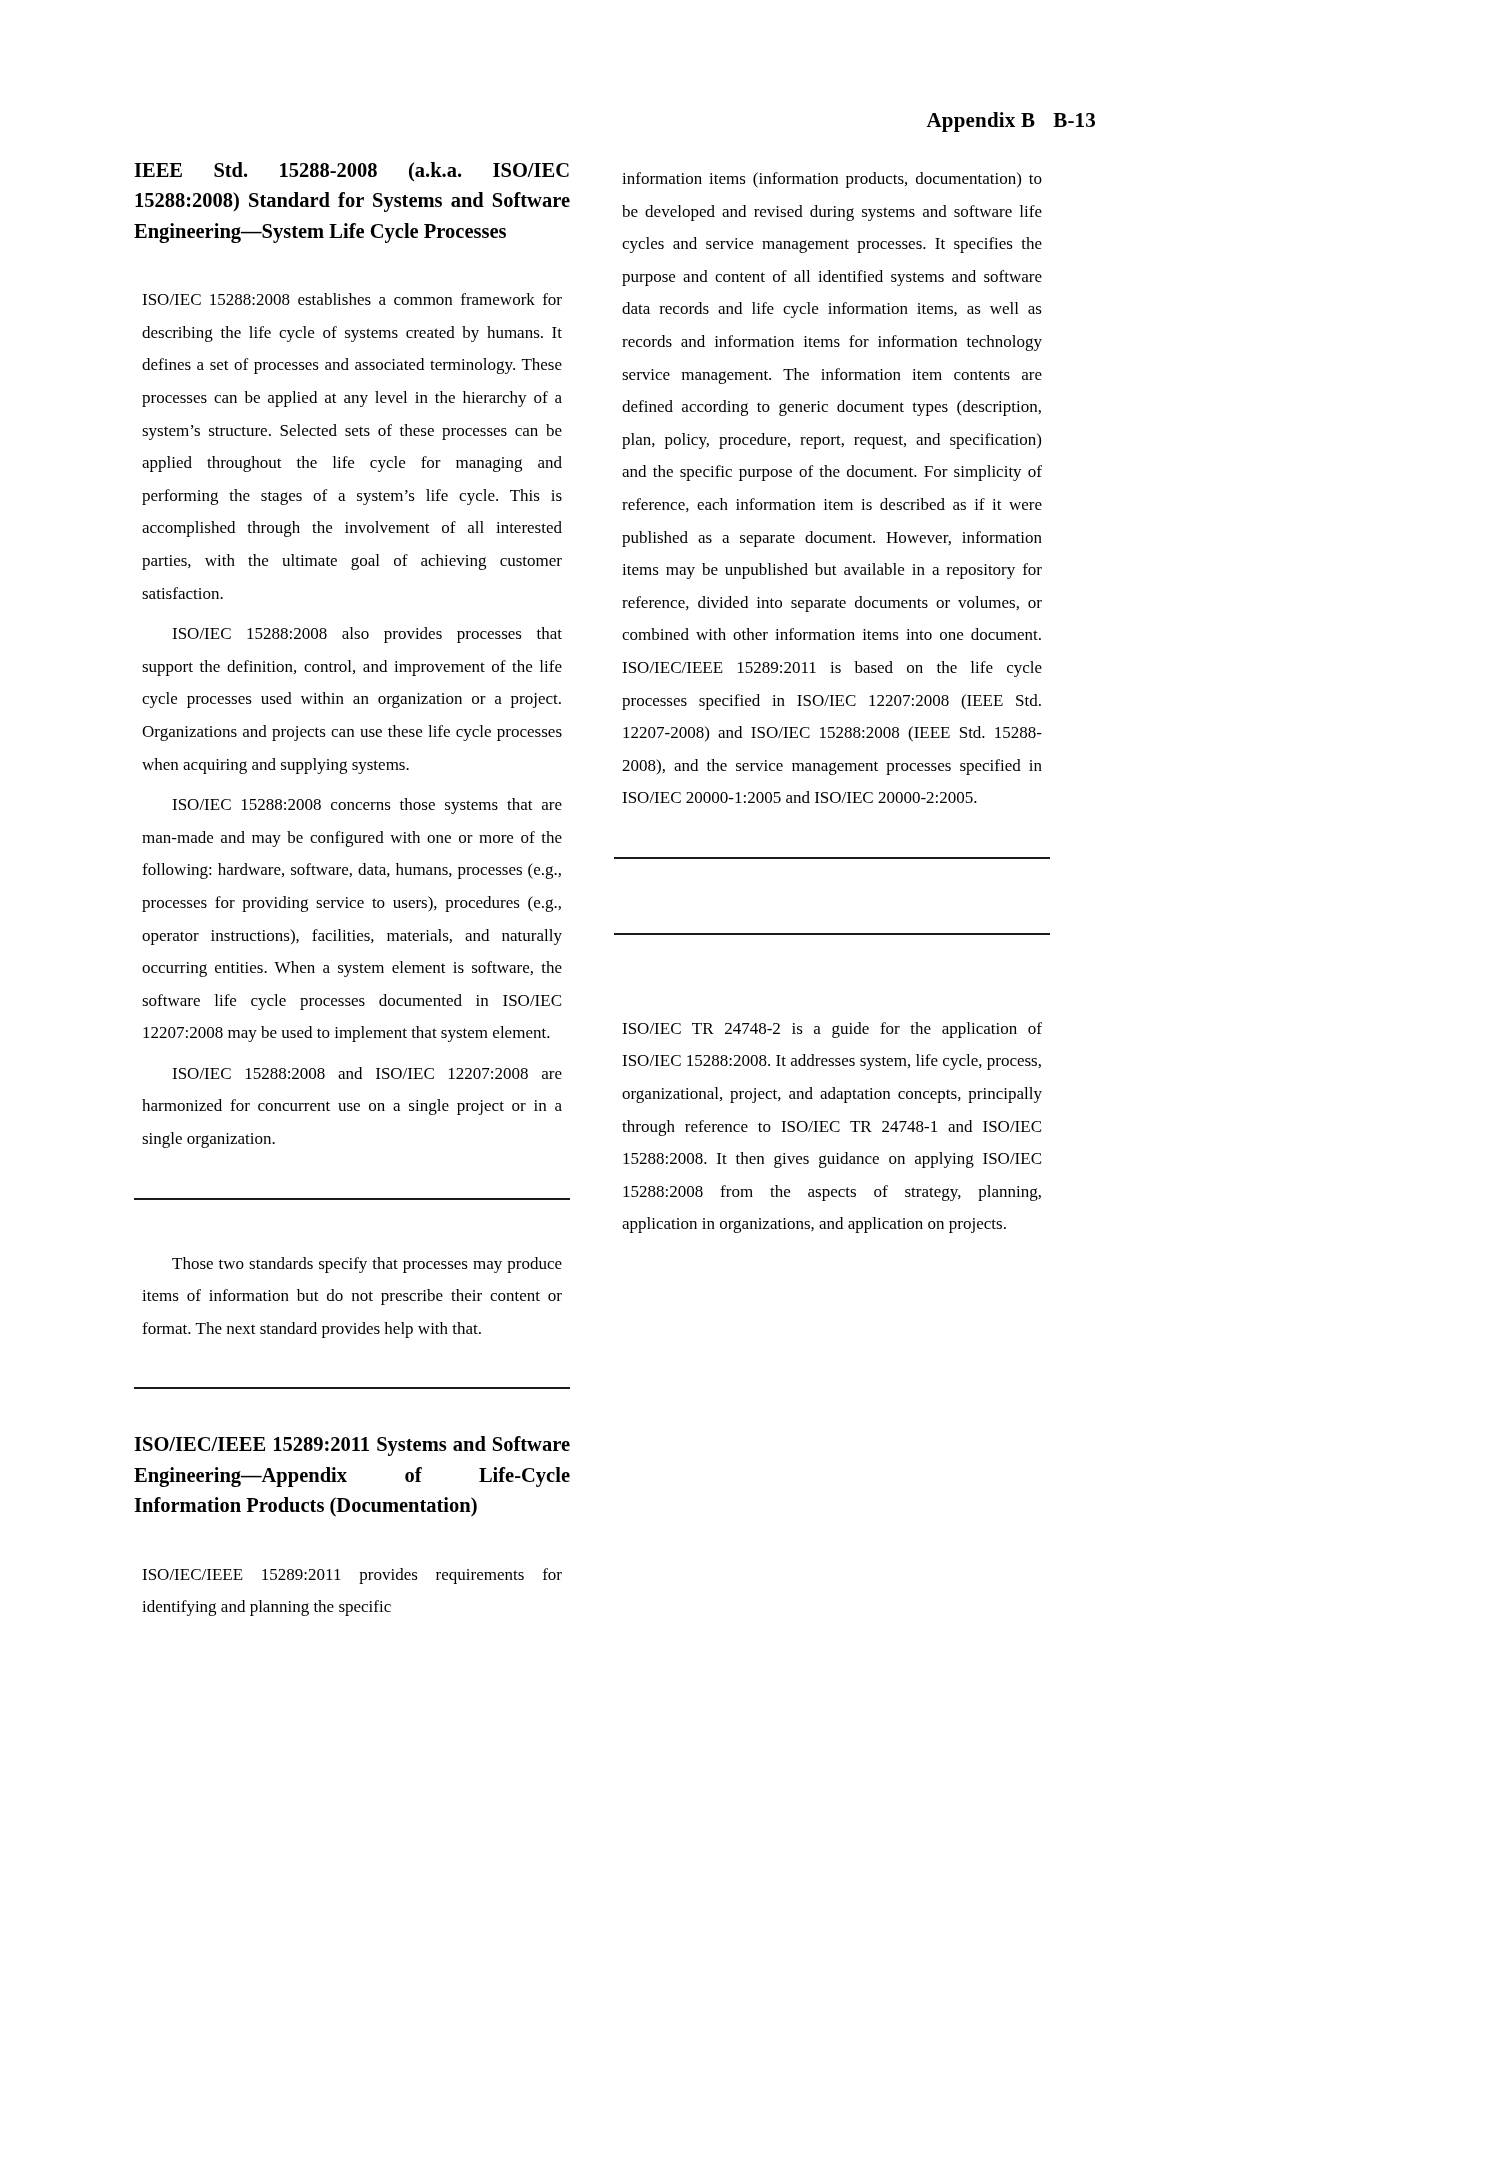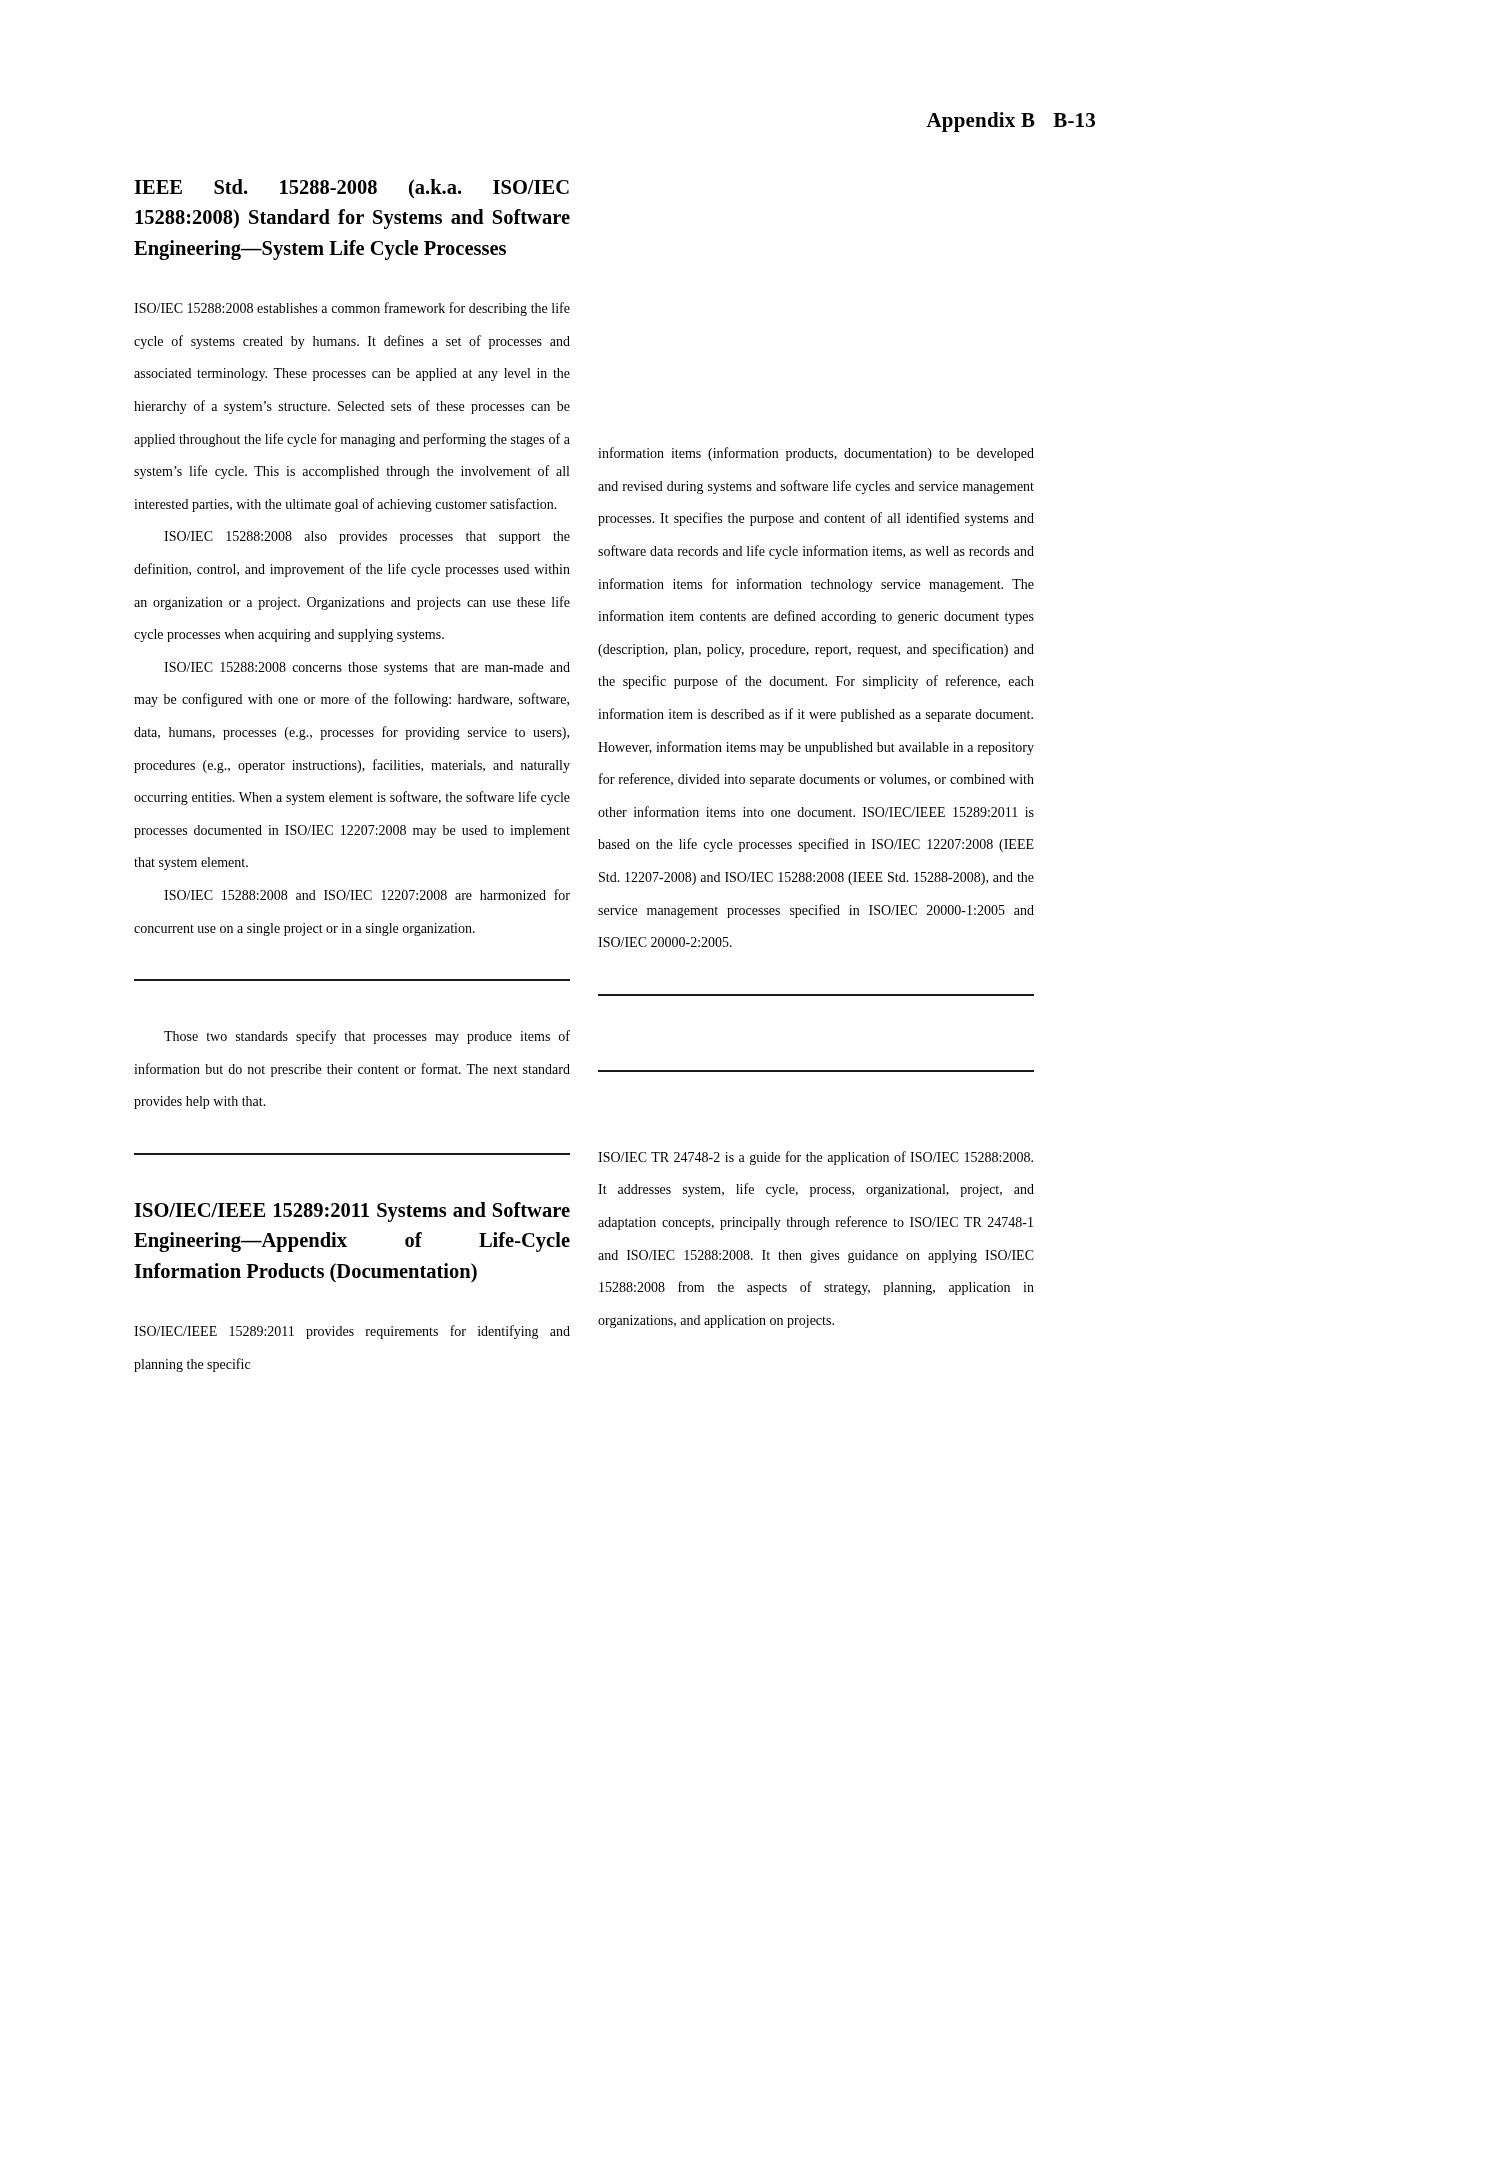--- a/index.html
+++ b/index.html
@@ -37,47 +37,46 @@
   }
   .running-head .gap {
     display: inline-block;
     width: 18px;
   }
 
   
   .columns {
     position: absolute;
     left: 134px;
-    top: 172px;
+    top: 155px;
     width: 1248px;
     display: flex;
-    gap: 28px;
-    align-items: flex-end;
+    gap: 44px;
   }
   .col {
     width: 436px;
     flex: 0 0 436px;
   }
 
   
   .head {
     font-weight: bold;
     font-size: 20.5px;
     line-height: 30.4px;
     text-align: justify;
     text-align-last: left;
     margin: 0;
     hyphens: none;
   }
   .para {
-    font-size: 14px;
+    font-size: 17px;
     line-height: 32.6px;
     text-align: justify;
     text-align-last: left;
-    margin: 0;
+    margin: 8px;
     hyphens: none;
   }
   .para.indent {
     text-indent: 30px;
   }
 
   .gap-after-head { height: 30px; }
 
   .rule {
     border: 0;

